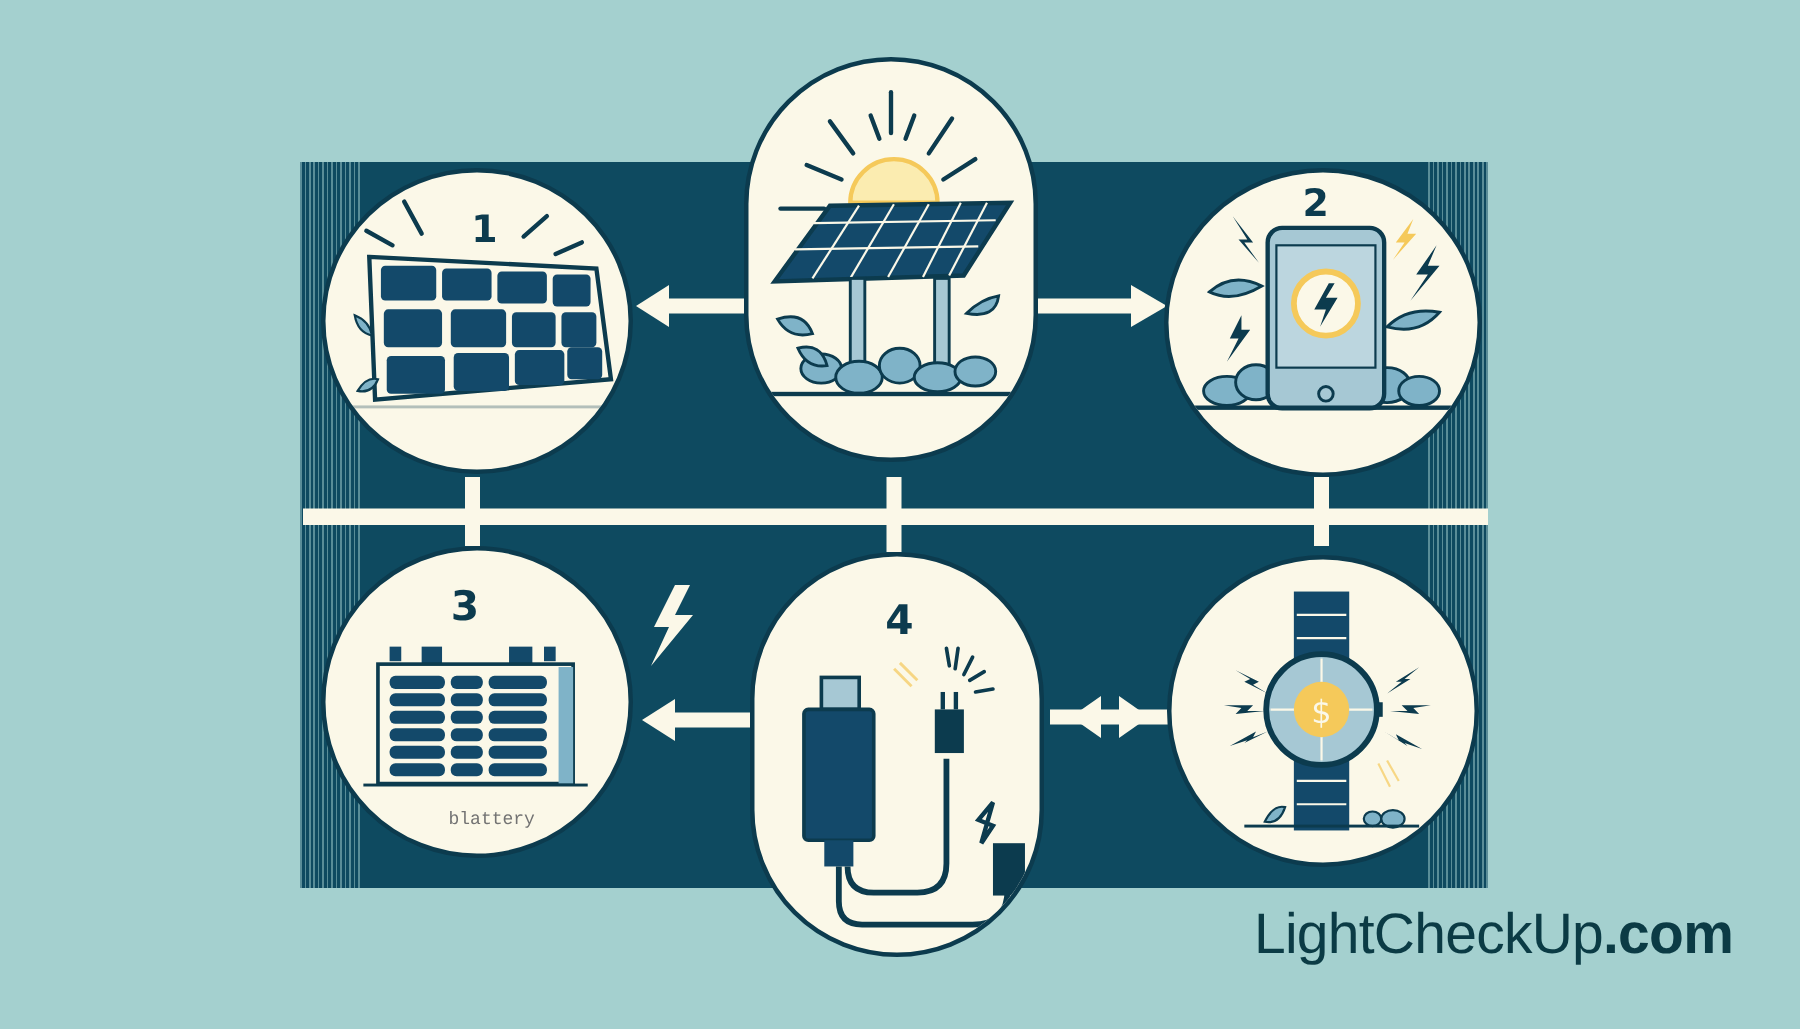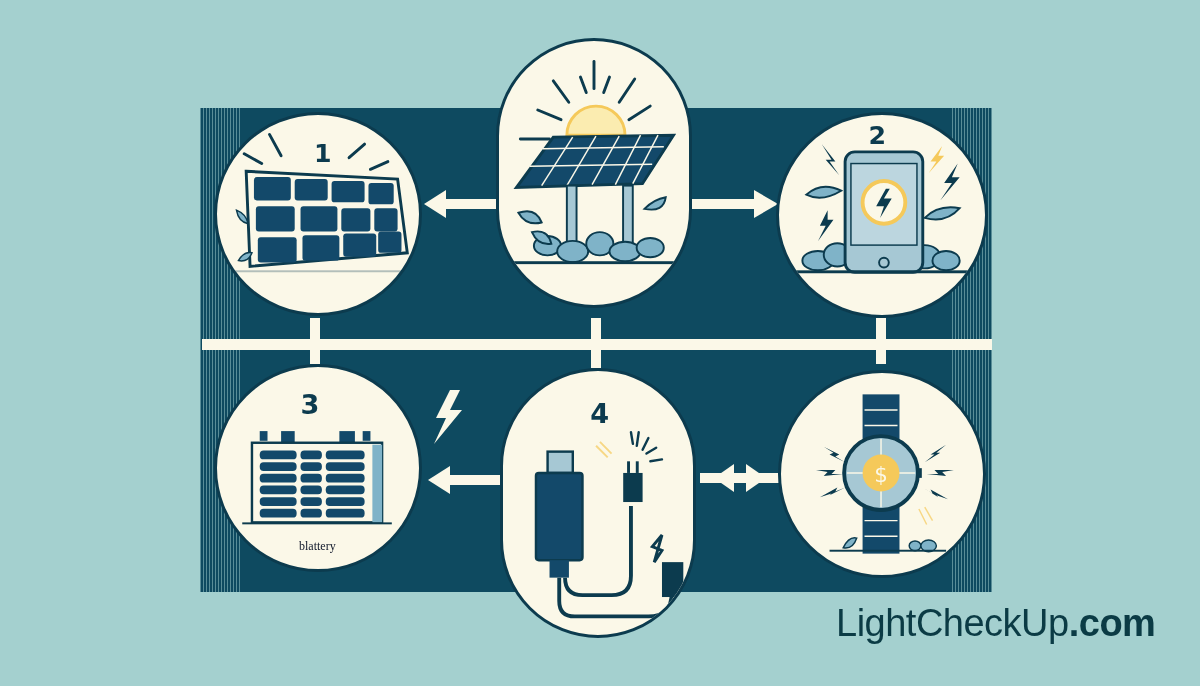--- a/index.html
+++ b/index.html
@@ -10,21 +10,21 @@
   .band-fade-r { position:absolute; left:952px; top:108px; width:40px; height:484px;
     background:repeating-linear-gradient(90deg, rgba(164,208,207,0.5) 0 1px, transparent 1px 3px); }
   .hline { position:absolute; left:202px; top:339px; width:790px; height:11px; background:#fbf8e8; }
   .vconn { position:absolute; width:10px; background:#fbf8e8; }
   .node { position:absolute; background:#fbf8e8; border:3px solid #0c3b4e; border-radius:50%; overflow:hidden; box-sizing:border-box; }
   .node svg { position:absolute; left:0; top:0; width:100%; height:100%; }
   .conn { position:absolute; }
   .brand { position:absolute; left:836px; top:602px; font-size:38px; color:#0b3b45; letter-spacing:-0.5px; }
   .brand .tld { font-weight:bold; }
   .brand .main { font-weight:normal; }
-  .batt-label { position:absolute; font-size:12px; color:#0f172a; font-family:Liberation Serif, serif; }
+  .batt-label { position:absolute; font-size:12px; color:#737373; font-family:Liberation Mono, monospace; }
 </style>
 </head>
 <body>
 
 <div class="band"></div>
 <div class="band-fade-l"></div>
 <div class="band-fade-r"></div>
 
 <div class="hline"></div>
 <div class="vconn" style="left:310px;top:318px;height:46px;"></div>

